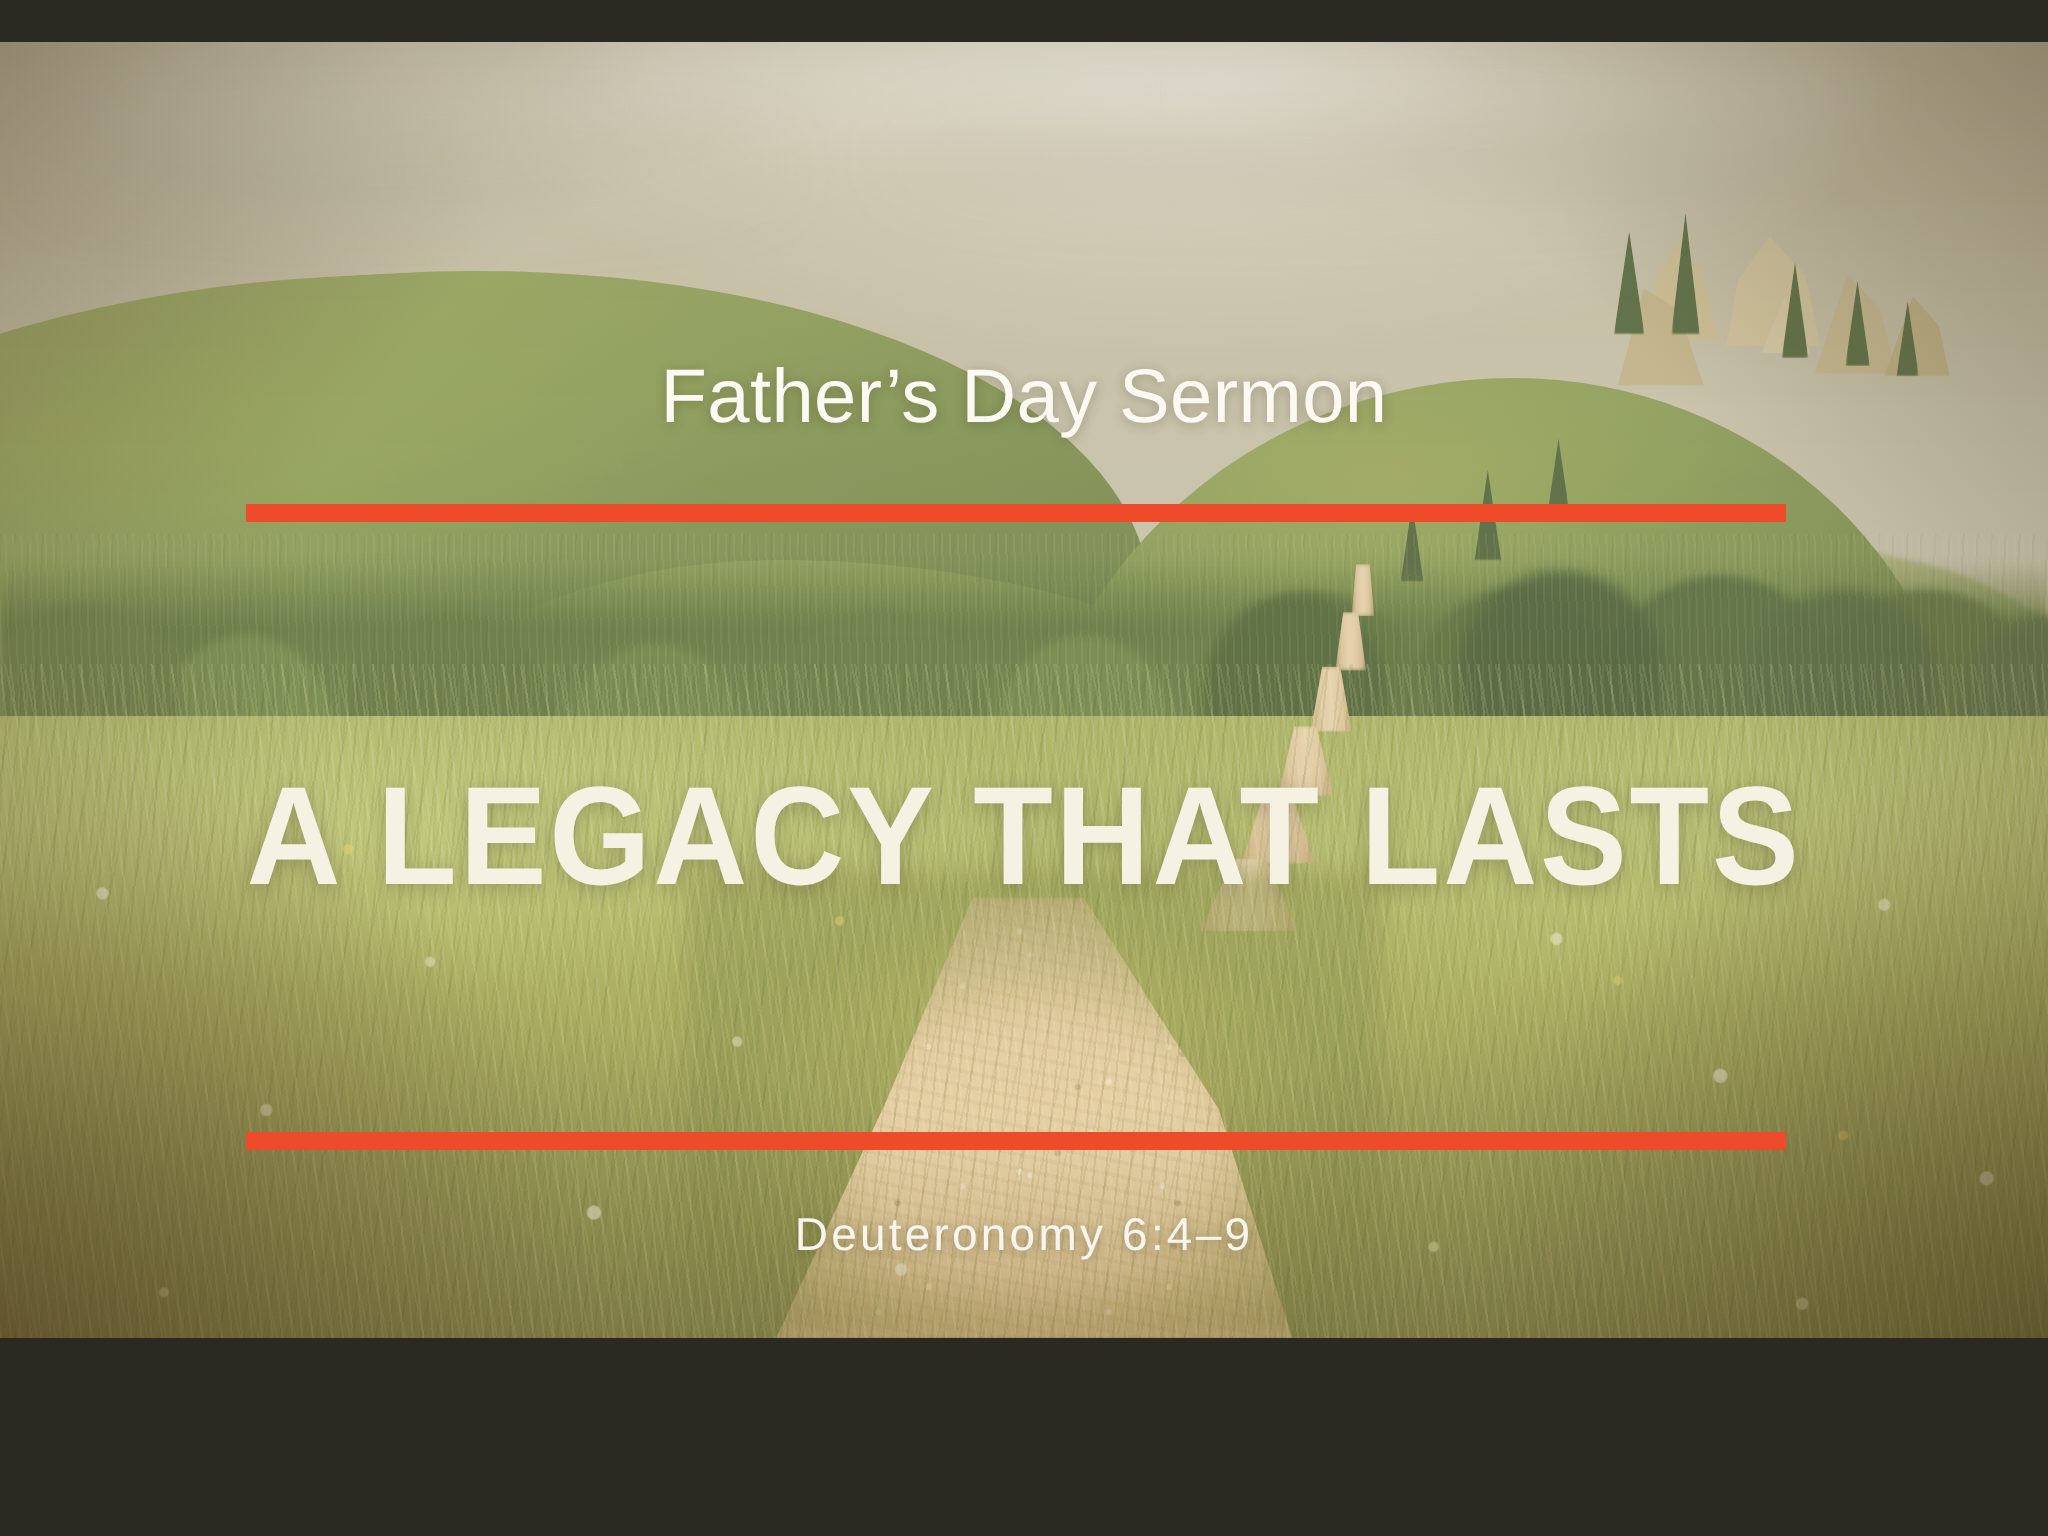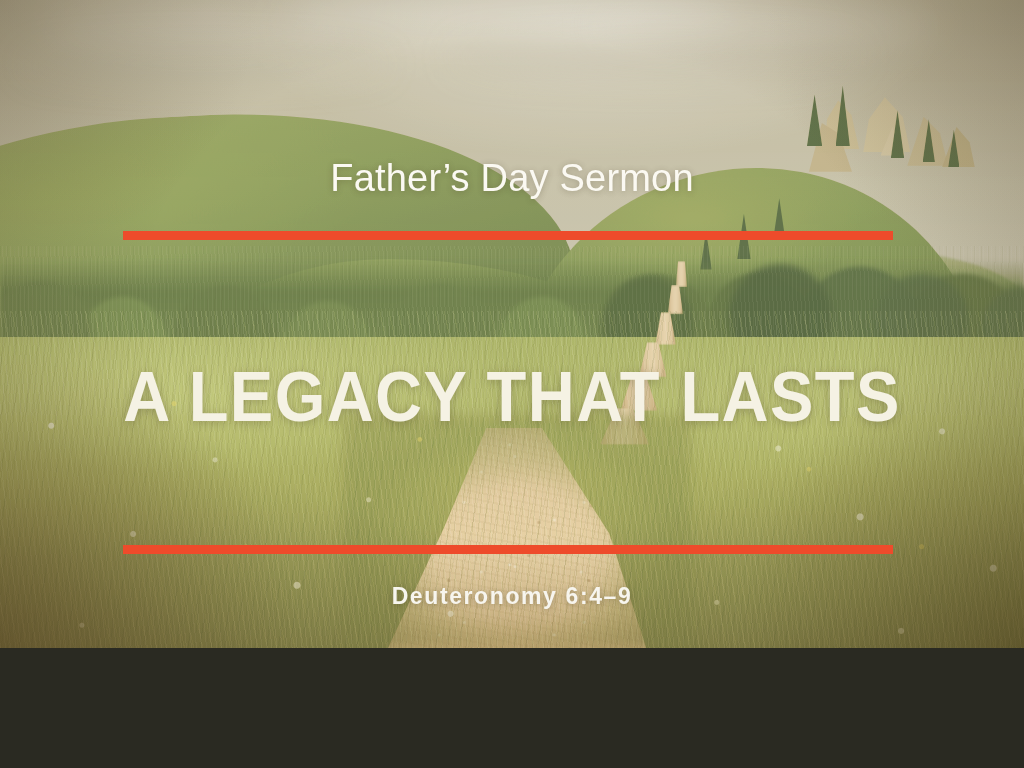--- a/index.html
+++ b/index.html
@@ -7,20 +7,21 @@
     padding: 0;
     background: #2a2a22;
   }
   #slide {
     position: relative;
     width: 1024px;
     height: 648px;
     overflow: hidden;
     font-family: "Liberation Sans", sans-serif;
     background: #0369a1;
+    margin-top: 21px;
   }
 
   
   .photo { position: absolute; inset: 0; overflow: hidden; }
 
   
   .sky {
     position: absolute; left: 0; top: 0; width: 100%; height: 46%;
     background:
       radial-gradient(ellipse 55% 70% at 58% 10%, rgba(255,255,255,0.42) 0%, rgba(255,255,255,0) 62%),
@@ -308,21 +309,21 @@
     line-height: 1.0;
     transform: scaleX(0.93);
     text-shadow: 0 2px 10px rgba(52,42,22,.26);
     white-space: nowrap;
   }
 
   .reference {
     position: absolute; left: 0; right: 0; top: 583px;
     text-align: center;
     font-size: 23px;
-    font-weight: 700;
+    font-weight: 400;
     color: #f7f5ee;
     letter-spacing: 1.6px;
     text-shadow: 0 1px 6px rgba(58,48,26,.34);
   }
 </style>
 </head>
 <body>
 
 <div id="slide">
 

